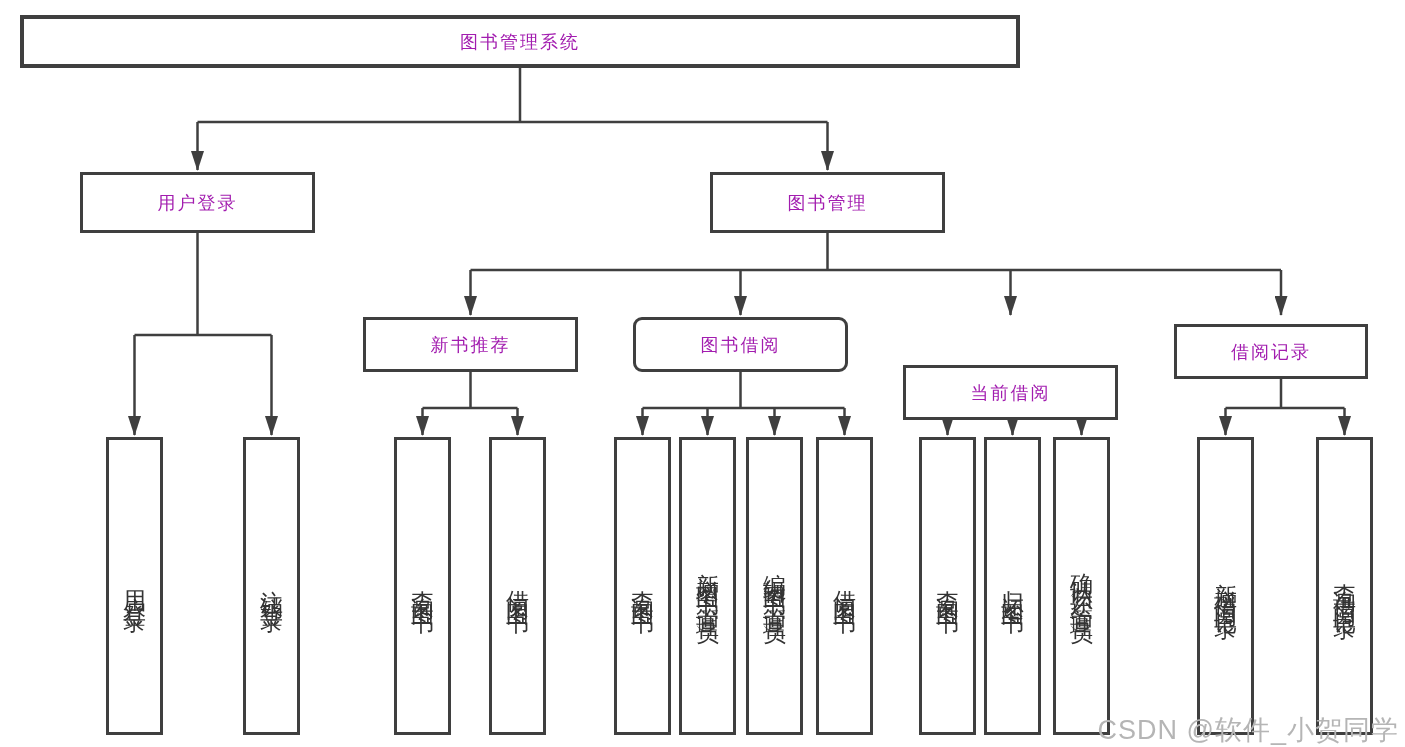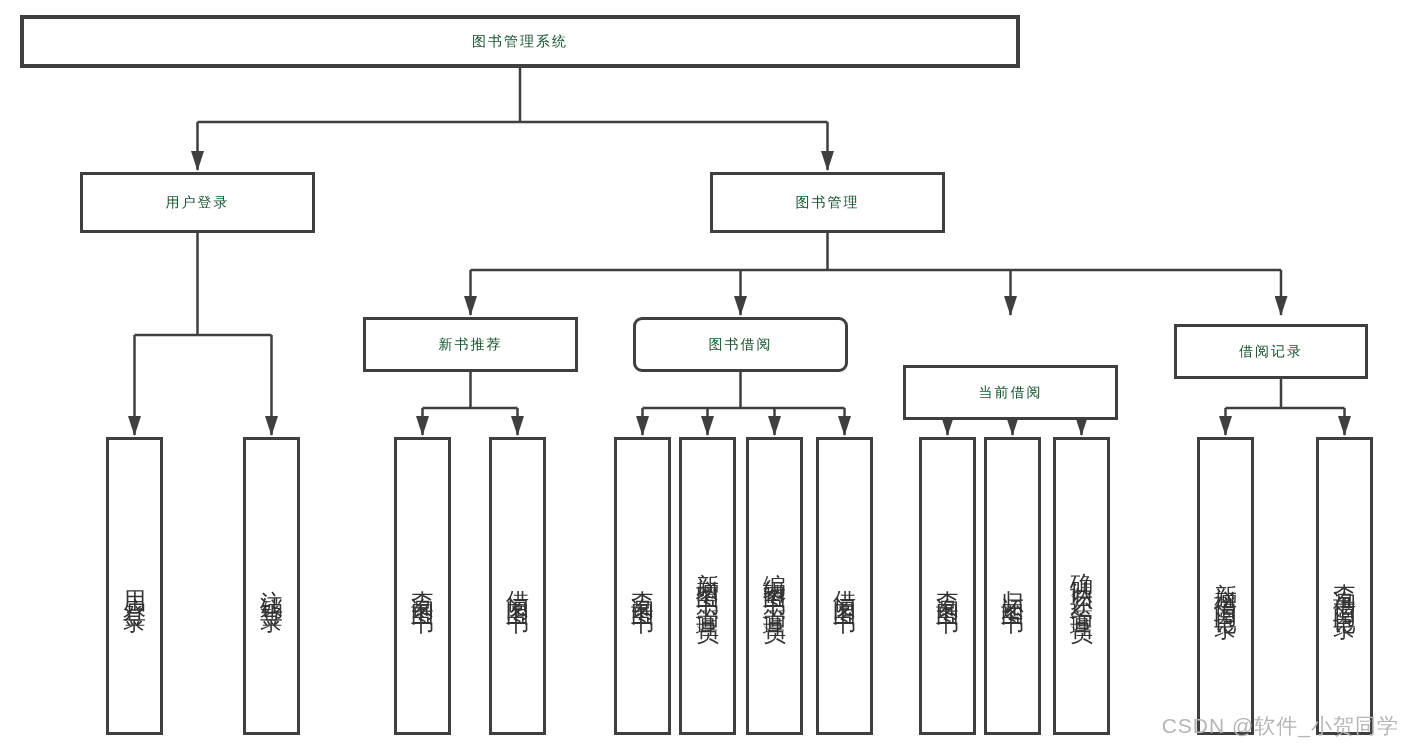--- a/index.html
+++ b/index.html
@@ -10,40 +10,40 @@
     font-family:"Liberation Sans","DejaVu Sans",sans-serif;
     overflow:hidden;
   }
   #connectors{position:absolute;left:0;top:0;width:1405px;height:747px;}
   .hbox{
     position:absolute;
     box-sizing:border-box;
     border:3px solid #3f3f3f;
     background:#ffffff;
     display:flex;align-items:center;justify-content:center;
-    font-size:14px;color:#14532d;letter-spacing:2px;
+    font-size:18px;color:#a21caf;letter-spacing:2px;
     white-space:nowrap;
   }
   .root{border-width:4px;}
   .leaf{
     position:absolute;top:437px;width:57px;height:298px;
     box-sizing:border-box;
     border:3px solid #3f3f3f;
     background:#ffffff;
     display:flex;align-items:center;justify-content:center;
   }
   .vtext{
     writing-mode:vertical-rl;
     text-orientation:mixed;
     font-size:23px;color:#333333;
     letter-spacing:7px;line-height:1;
   }
   .watermark{
     position:absolute;right:6px;top:712px;
-    font-size:21px;color:#b5b5b5;letter-spacing:1px;
+    font-size:27px;color:#b5b5b5;letter-spacing:1px;
     white-space:nowrap;
   }
   
   #n-user-login{left:80px;top:172px;width:235px;height:61px;}
   #n-book-mgmt{left:710px;top:172px;width:235px;height:61px;}
   
   #n-newbook{left:363px;top:317px;width:215px;height:55px;}
   #n-borrowing{left:633px;top:317px;width:215px;height:55px;border-radius:9px;}
   #n-current{left:903px;top:317px;width:215px;height:55px;margin-top:48px;}
   #n-records{left:1174px;top:324px;width:194px;height:55px;}

